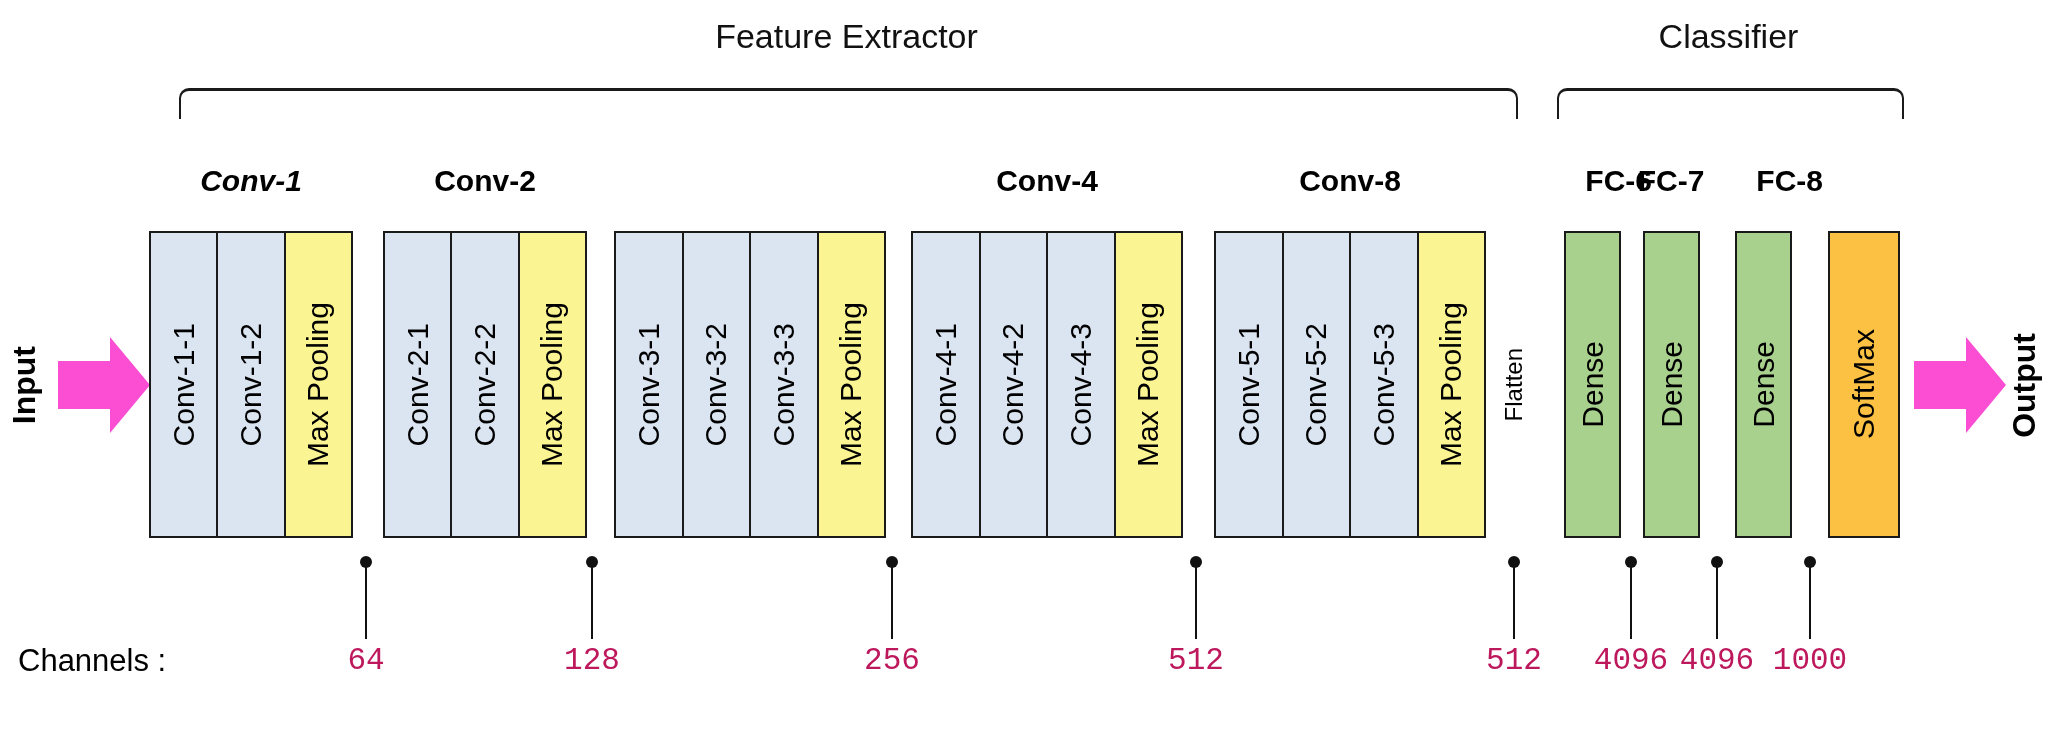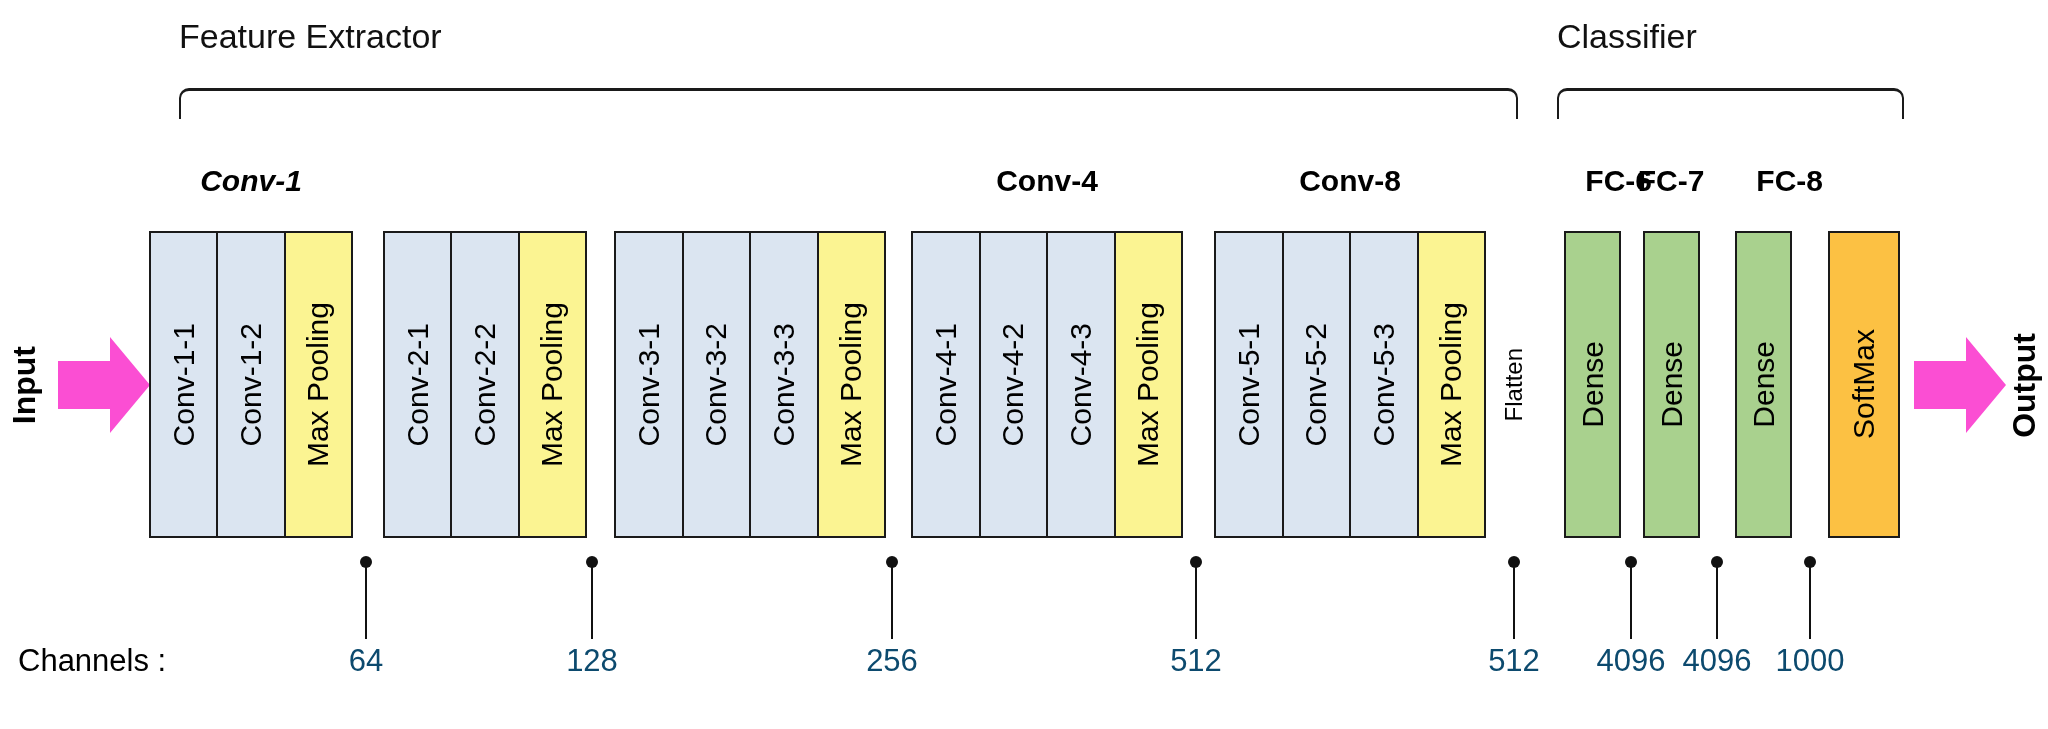--- a/index.html
+++ b/index.html
@@ -4,21 +4,21 @@
 <style>
   html,body { margin:0; padding:0; background:#ffffff; }
   .canvas {
     position:relative; width:2048px; height:729px; background:#ffffff;
     font-family:"Liberation Sans", sans-serif; color:#000;
     overflow:hidden;
   }
   
   .section-title {
     position:absolute; top:16px; height:40px; line-height:40px;
-    text-align:left; font-size:34px; font-weight:400; color:#111;
+    text-align:center; font-size:34px; font-weight:400; color:#111;
   }
   .title-fe { left:179px; width:1335px; }
   .title-cl { left:1557px; width:343px; }
   
   .bracket {
     position:absolute; top:88px; height:28px;
     border-top:3px solid #1a1a1a; border-left:2px solid #1a1a1a; border-right:2px solid #1a1a1a;
     border-radius:10px 10px 0 0;
   }
   .bracket-fe { left:179px; width:1335px; }
@@ -73,39 +73,40 @@
   .pin::before {
     content:""; position:absolute; left:-6px; top:0;
     width:12px; height:12px; border-radius:50%; background:#111;
   }
   .pin::after {
     content:""; position:absolute; left:-1px; top:11px;
     width:2px; height:72px; background:#111;
   }
   .chnum {
     position:absolute; top:642px; width:100px; height:38px; line-height:38px;
-    text-align:center; font-size:31px; color:#0c4a6e; white-space:nowrap;
+    text-align:center; font-size:31px; color:#be185d; white-space:nowrap;font-family:Liberation Mono, monospace;
   }
   .ch-caption {
     position:absolute; left:18px; top:642px; height:38px; line-height:38px;
     font-size:31px; color:#000; white-space:nowrap;
   }
 </style>
 </head>
 <body>
 
 <div class="canvas">
 
   <div class="section-title title-fe">Feature Extractor</div>
   <div class="section-title title-cl">Classifier</div>
 
   <div class="bracket bracket-fe"></div>
   <div class="bracket bracket-cl"></div>
 
   <div class="grp-label" style="left:149px;width:204px;font-style:italic;">Conv-1</div>
+  <div class="grp-label" style="left:383px;width:204px;">Conv-2</div>
   <div class="grp-label" style="left:911px;width:272px;">Conv-4</div>
   <div class="grp-label" style="left:1214px;width:272px;">Conv-8</div>
   <div class="grp-label" style="left:1532px;width:120px;text-align:right;">FC-6</div>
   <div class="grp-label" style="left:1611px;width:120px;">FC-7</div>
   <div class="grp-label" style="left:1703px;width:120px;text-align:right;">FC-8</div>
 
   <div class="side-label side-label-in">
     <span class="vtext vtext-bold">Input</span>
   </div>
   <svg class="arrow arrow-in" viewBox="0 0 92 96">

